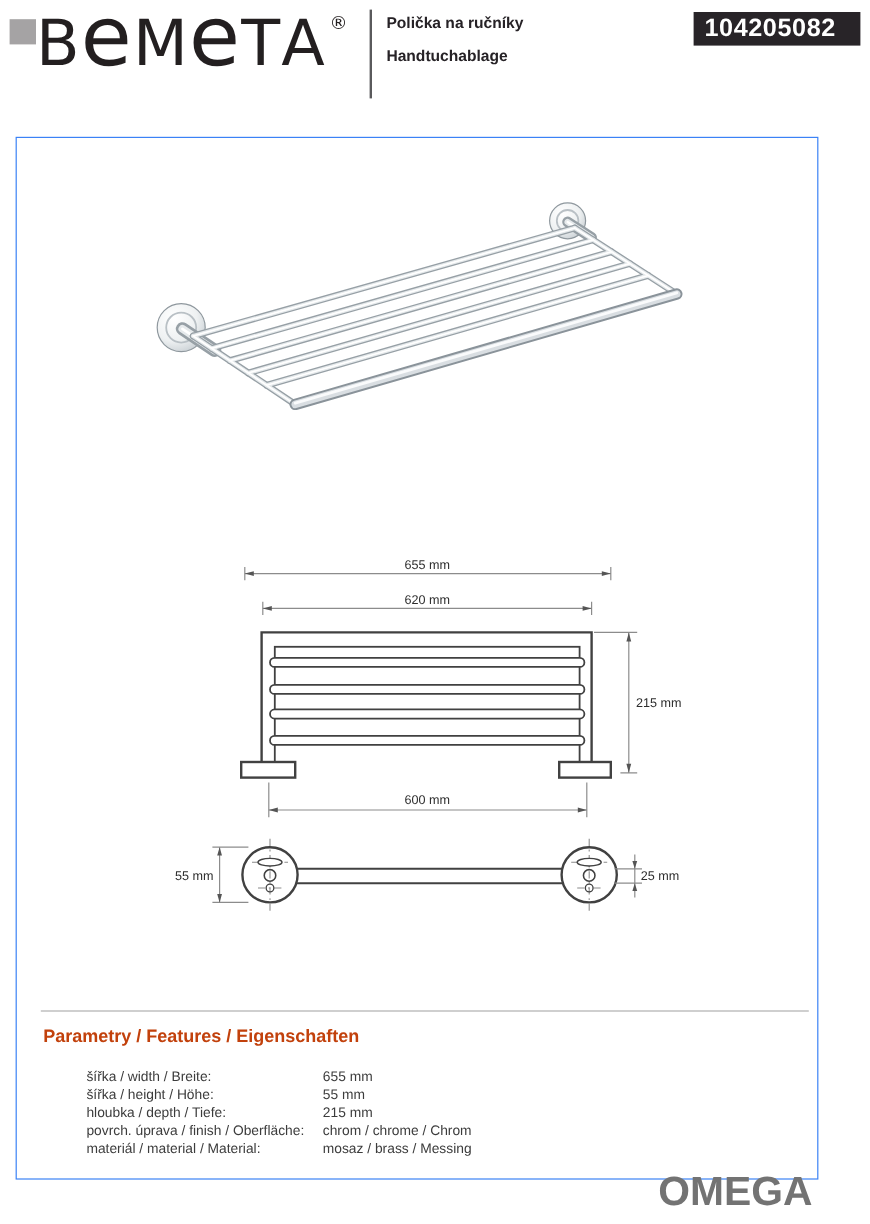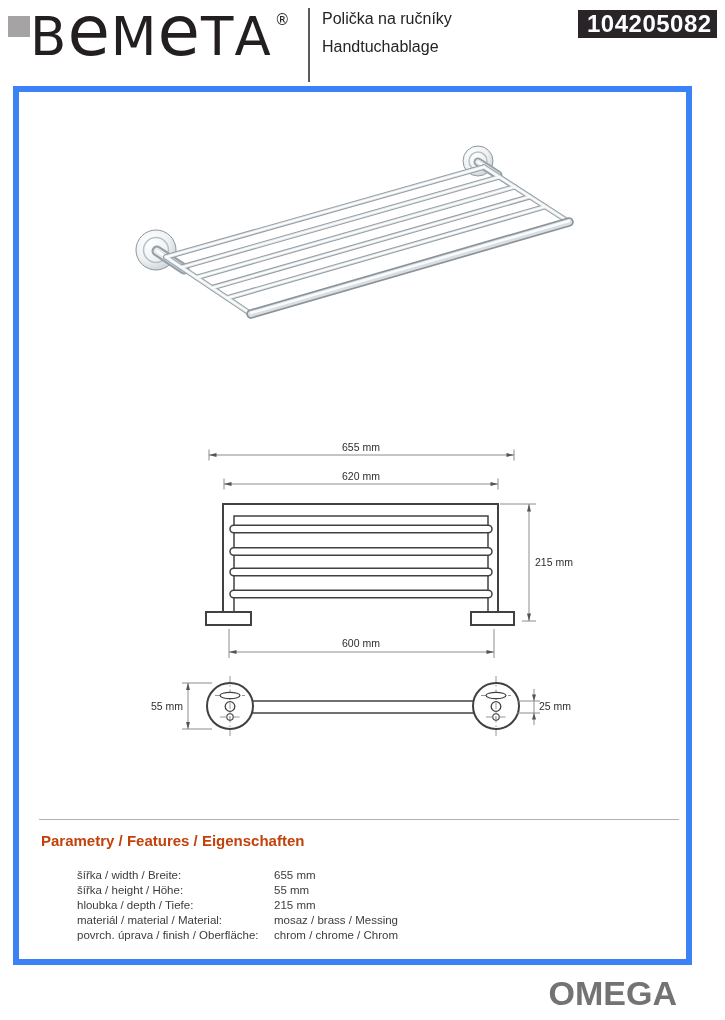--- a/index.html
+++ b/index.html
@@ -7,28 +7,28 @@
         font-family:"Liberation Sans",sans-serif;color:#231f20;}
 
   
   .logo{position:absolute;left:30px;top:2px;display:flex;align-items:baseline;color:#231f20;
         font-family:"DejaVu Sans",sans-serif;}
   .logo .cap{font-size:53px;line-height:58px;letter-spacing:1px;}
   .logo .low{font-size:69px;line-height:58px;letter-spacing:1px;}
   .logo-square{position:absolute;left:8px;top:16px;width:22px;height:21px;background:#a5a3a4;}
   .logo-reg{font-size:15px;margin-left:3px;position:relative;top:-30px;}
   .header-divider{position:absolute;left:308px;top:8px;width:2px;height:74px;background:#5a5a5c;}
-  .titles{position:absolute;left:322px;top:5px;font-size:16px;font-weight:normal;line-height:28px;color:#262226;}
+  .titles{position:absolute;left:322px;top:5px;font-size:13px;font-weight:bold;line-height:28px;color:#262226;}
   .code-badge{position:absolute;left:578px;top:10px;width:139px;height:28px;background:#282428;
-              color:#ffffff;font-size:24px;font-weight:bold;line-height:28px;padding-left:9px;
+              color:#ffffff;font-size:21px;font-weight:bold;line-height:28px;padding-left:9px;
               letter-spacing:.5px;box-sizing:border-box;}
 
   
-  .content-box{position:absolute;left:13px;top:86px;width:667px;height:867px;
-               border:6px solid #3b82f6;background:#fff;}
+  .content-box{position:absolute;left:13px;top:114px;width:667px;height:867px;
+               border:1px solid #3b82f6;background:#fff;}
   .photo-svg{position:absolute;left:107px;top:37px;}
   .draw1-svg{position:absolute;left:127px;top:347px;}
   .draw2-svg{position:absolute;left:117px;top:582px;}
 
   .param-sep{position:absolute;left:20px;top:727px;width:640px;height:1px;background:#b0b0b0;}
   .param-heading{position:absolute;left:22px;top:740px;font-size:15px;font-weight:bold;color:#c2410c;}
   .param-rows{position:absolute;left:22px;top:776px;font-size:11.5px;color:#3c3c3c;}
   .param-row{display:flex;height:15px;line-height:15px;}
   .param-row .lbl{width:197px;margin-left:36px;}
 
@@ -243,25 +243,25 @@
       </div>
       <div class="param-row">
         <span class="lbl">šířka / height / Höhe:</span>
         <span class="val">55 mm</span>
       </div>
       <div class="param-row">
         <span class="lbl">hloubka / depth / Tiefe:</span>
         <span class="val">215 mm</span>
       </div>
       <div class="param-row">
+        <span class="lbl">povrch. úprava / finish / Oberfläche:</span>
+        <span class="val">chrom / chrome / Chrom</span>
+      </div>
+      <div class="param-row">
         <span class="lbl">materiál / material / Material:</span>
         <span class="val">mosaz / brass / Messing</span>
       </div>
-      <div class="param-row">
-        <span class="lbl">povrch. úprava / finish / Oberfläche:</span>
-        <span class="val">chrom / chrome / Chrom</span>
-      </div>
     </div>
   </div>
 
   <div class="series">OMEGA</div>
 
 </div>
 
 </body></html>

